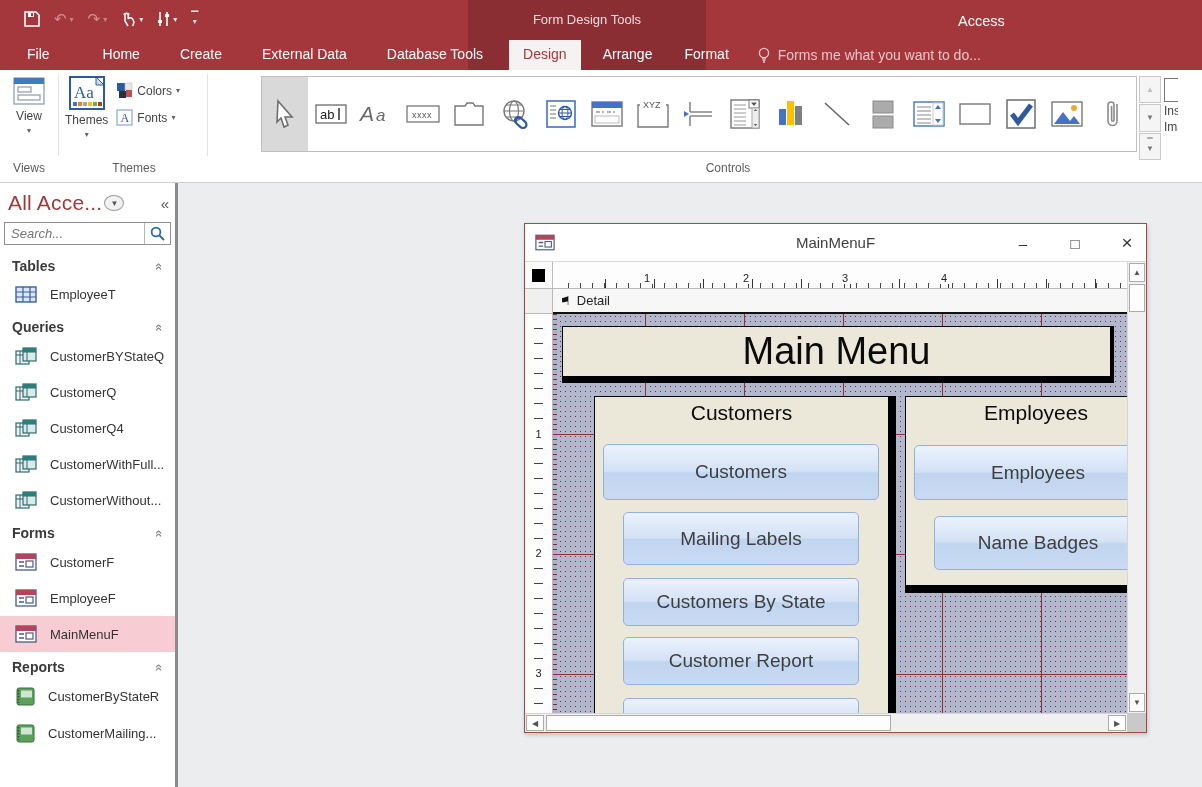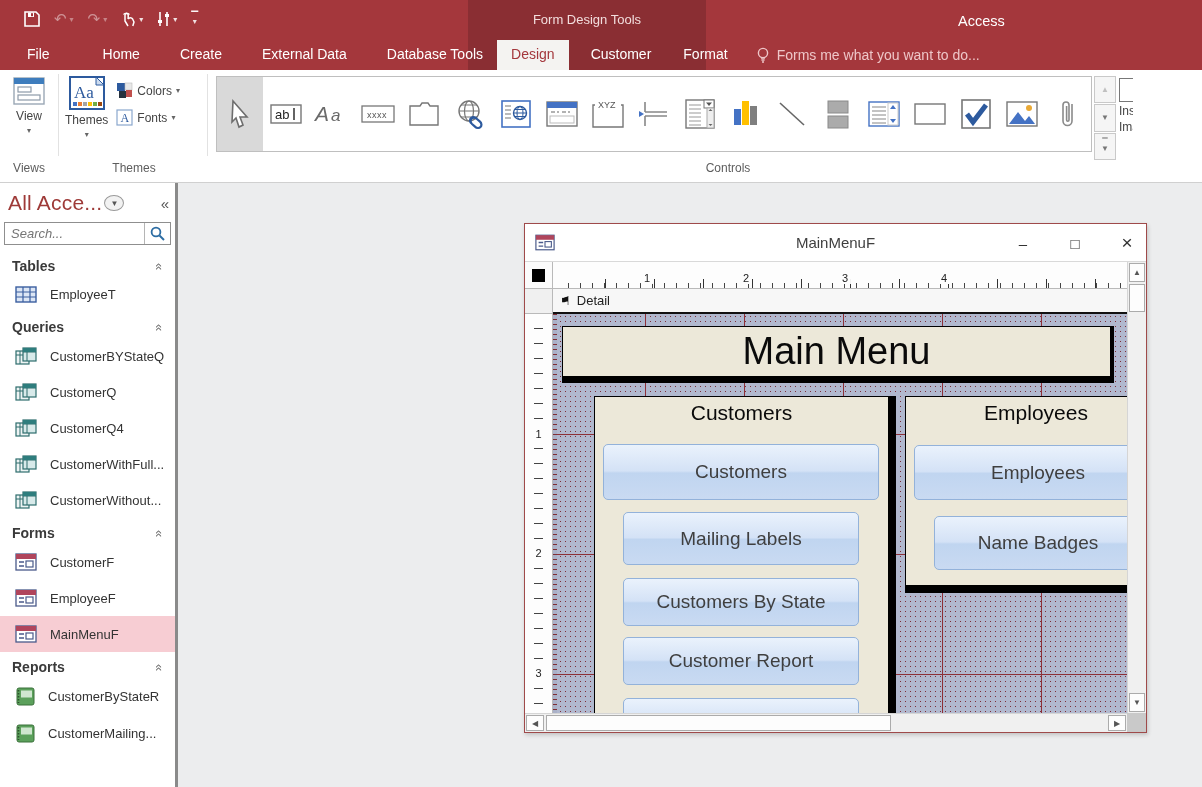--- a/index.html
+++ b/index.html
@@ -28,21 +28,21 @@
   .grp-label { position:absolute; text-align:center; }
   .vsep { width:1px; background:#e2e2e2; margin:4px 0; }
 
   .big-btn { display:flex; flex-direction:column; align-items:center; justify-content:flex-start; padding-top:6px; gap:3px; font-size:12px; color:#444; }
   .views-grp { width:58px; display:flex; justify-content:center; }
   .themes-grp { width:148px; display:flex; align-items:flex-start; padding-left:6px; gap:8px; }
   .small-col { display:flex; flex-direction:column; gap:10px; padding-top:12px; }
   .small-btn { display:flex; align-items:center; gap:4px; font-size:12px; color:#444; }
 
   .controls-grp { flex:1; display:flex; padding:6px 0 0 8px; position:relative; }
-  .gallery { display:flex; border:1px solid #bfbfbf; background:#fff; height:76px; align-items:stretch; }
+  .gallery { display:flex; border:1px solid #bfbfbf; background:#fff; height:76px; align-items:stretch;margin-left:45px; }
   .gcell { width:46px; display:flex; align-items:center; justify-content:center; }
   .gcell.sel { background:#d9d9d9; }
   .gal-scroll { width:22px; margin-left:2px; display:flex; flex-direction:column; gap:1px; }
   .gal-scroll .sb { flex:1; border:1px solid #c9c9c9; background:#f5f5f5; display:flex; align-items:center; justify-content:center; font-size:8px; color:#777; flex-direction:column; }
   .insert-image-clip { width:14px; overflow:hidden; margin-left:3px; padding-top:2px; }
   .insert-image-inner { width:70px; font-size:12px; color:#444; display:flex; flex-direction:column; align-items:flex-start; gap:2px; }
   .ii-icon { width:26px; height:24px; border:1px solid #777; background:#fff; }
 
   
   .main { position:relative; width:100%; height:604px; display:flex; }
@@ -159,22 +159,22 @@
         <span class="mini-caret" style="margin:0;">▾</span>
       </span>
   </div>
 
   <div class="tab-row">
     <div class="tab file">File</div>
     <div class="tab" style="margin-left:22px;">Home</div>
     <div class="tab" style="margin-left:12px;">Create</div>
     <div class="tab" style="margin-left:12px;">External Data</div>
     <div class="tab" style="margin-left:12px;">Database Tools</div>
-    <div class="tab active" style="">Design</div>
-    <div class="tab" style="margin-left:8px;">Customer</div>
+    <div class="tab active" style="margin-left:12px;">Design</div>
+    <div class="tab" style="margin-left:8px;">Arrange</div>
     <div class="tab" style="margin-left:4px;">Format</div>
     <div class="tellme">
       <span>
         <svg width="14" height="17" viewBox="0 0 14 17">
             <circle cx="7" cy="6" r="4.6" fill="none" stroke="#eec6c8" stroke-width="1.4"></circle>
             <path d="M5 11h4 M5.4 13h3.2 M6 15h2" stroke="#eec6c8" stroke-width="1.3"></path>
           </svg>
       </span>
       <span>Forms me what you want to do...</span>
     </div>

